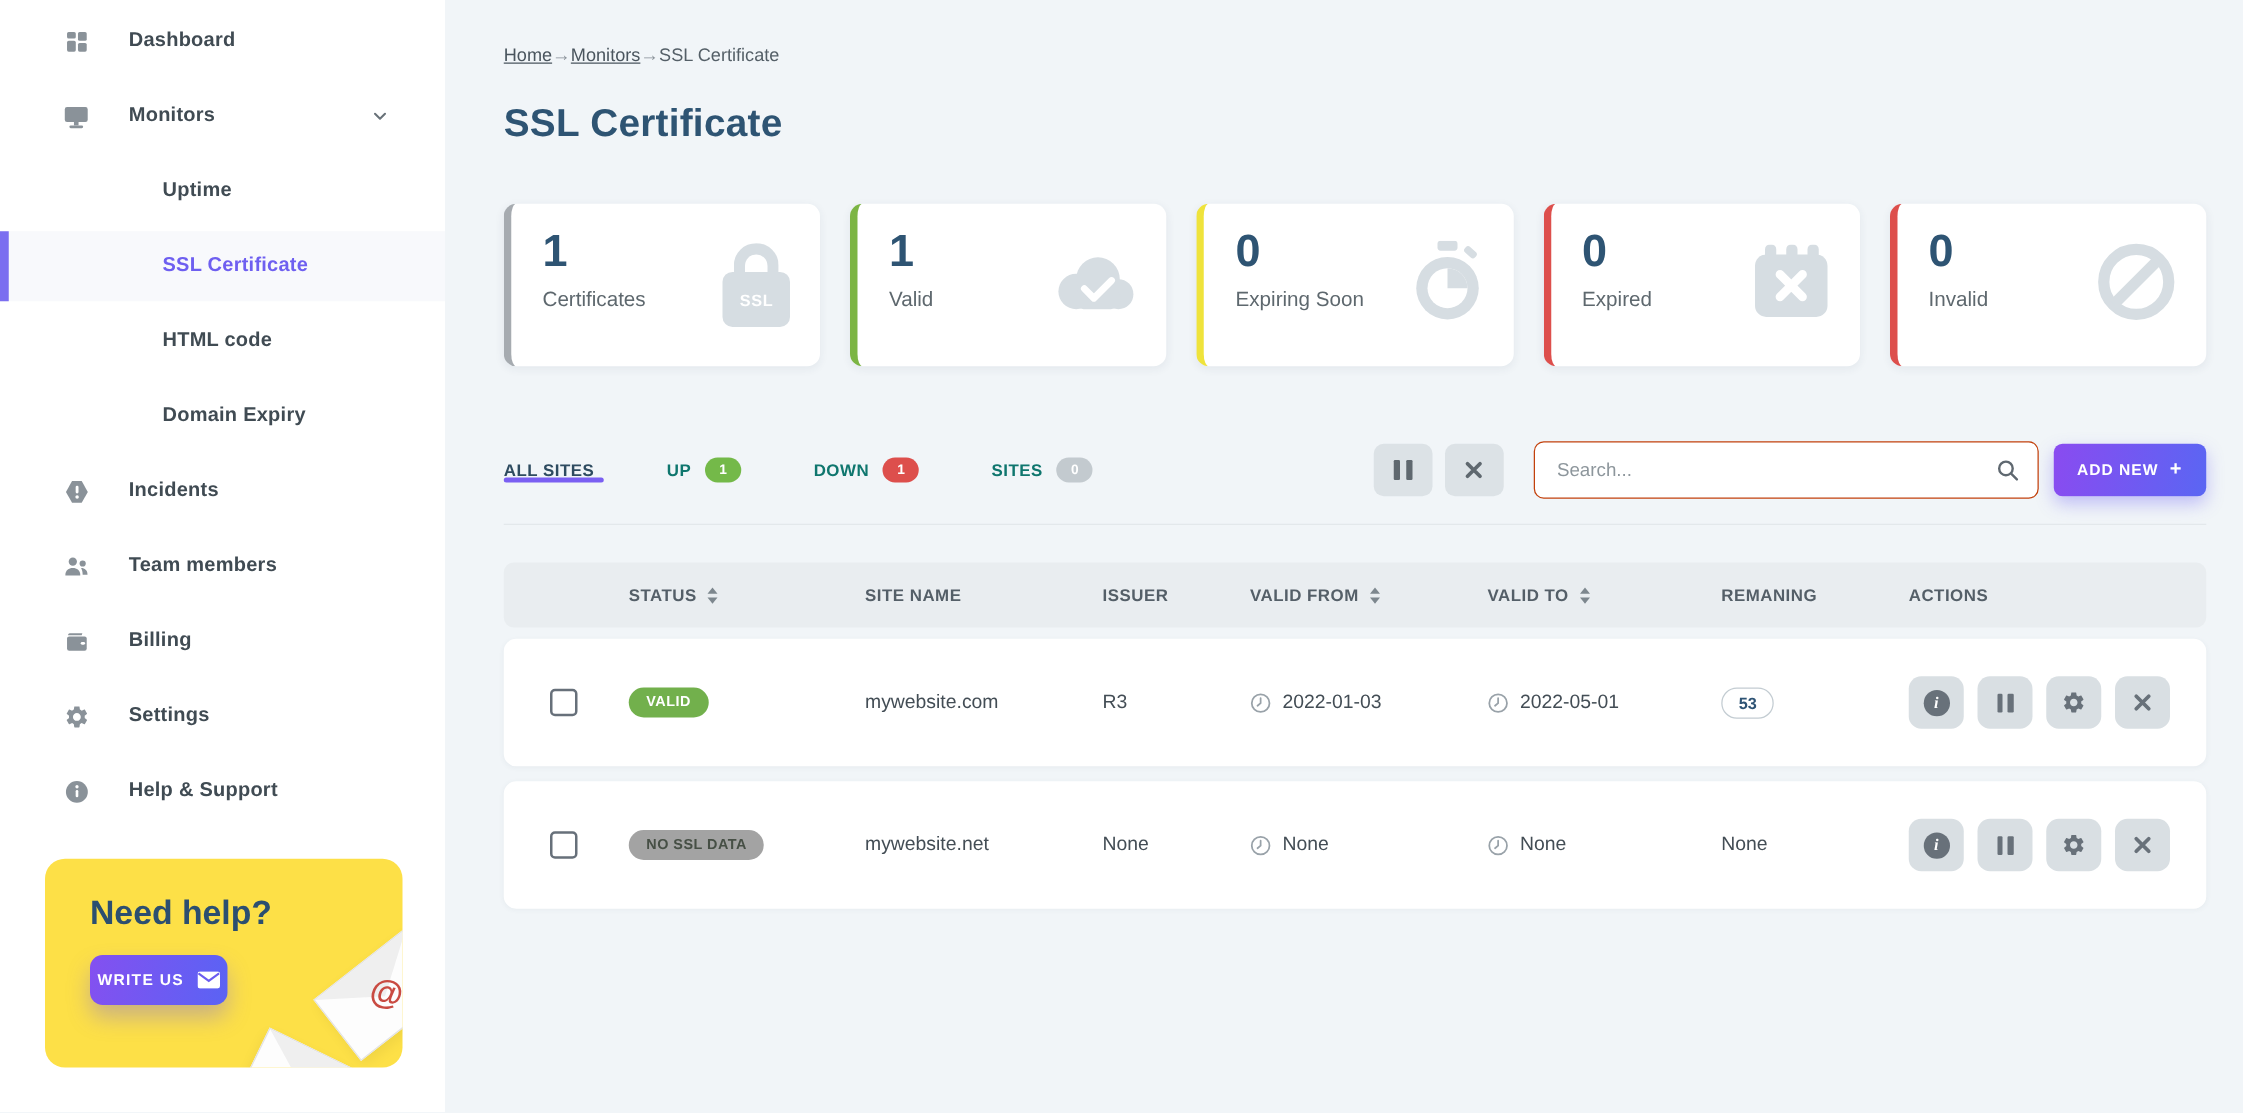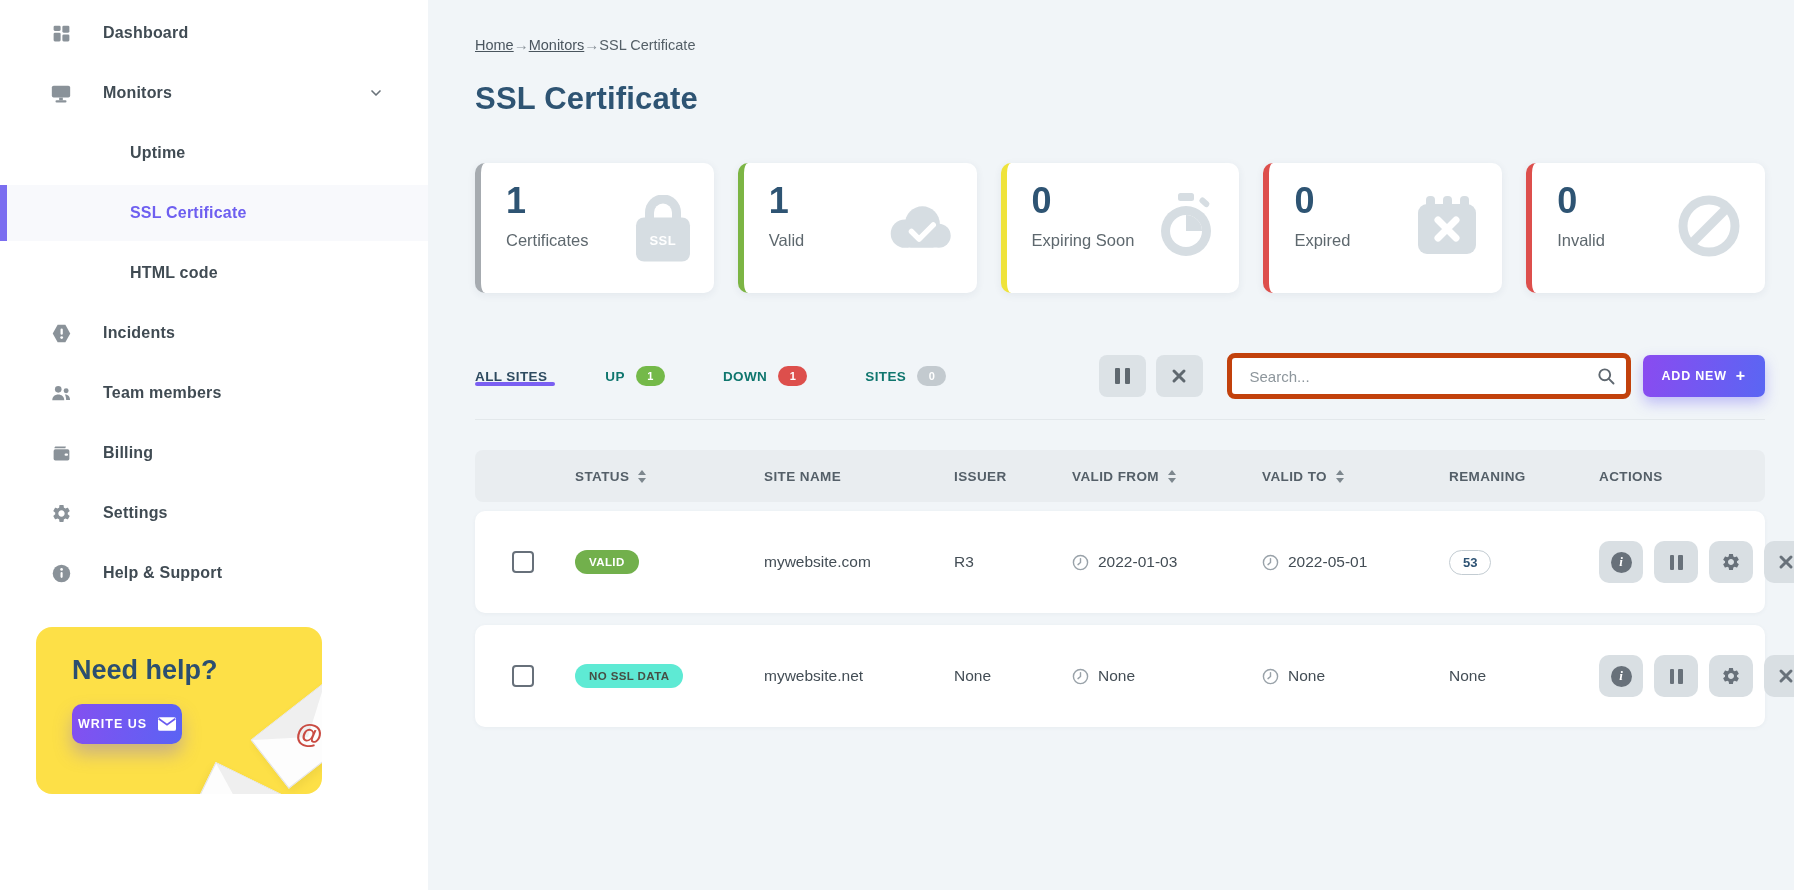--- a/index.html
+++ b/index.html
@@ -1,20 +1,20 @@
 <!DOCTYPE html>
 <html><head>
 <meta charset="utf-8">
 <style>
   * { margin:0; padding:0; box-sizing:border-box; }
   body { font-family:"Liberation Sans","DejaVu Sans",sans-serif; background:#f1f5f8; }
   .app { width:1794px; height:890px; display:flex; overflow:hidden; background:#f1f5f8; }
 
   
-  .sidebar { width:428px; background:#fff; flex-shrink:0; display:flex; flex-direction:column; }
+  .sidebar { width:356px; background:#fff; flex-shrink:0; display:flex; flex-direction:column; }
   .nav { padding-top:5px; }
   .nav-item { height:56px; margin-bottom:4px; display:flex; align-items:center;
               padding:0 44px 0 50px; cursor:pointer; position:relative; }
   .nav-icon { width:22px; height:22px; margin-right:31px; display:flex; align-items:center; justify-content:center; }
   .nav-label { font-size:16px; font-weight:600; color:#404b53; letter-spacing:.2px; }
   .nav-chevron { margin-left:auto; display:flex; }
   .nav-sub { height:56px; margin-bottom:4px; display:flex; align-items:center;
              padding-left:130px; cursor:pointer; position:relative; }
   .nav-sub .nav-label { font-size:16px; }
   .nav-sub.active { background:#f8f9fc; }
@@ -78,21 +78,21 @@
                  display:flex; align-items:center; justify-content:center;
                  color:#fff; font-size:11px; font-weight:700; }
   .cb-green { background:#74b949; } .cb-red { background:#dd4f4c; } .cb-gray { background:#c3cacf; }
 
   .controls { margin-left:auto; display:flex; align-items:center; }
   .tool-btn { width:47px; height:42px; border:none; border-radius:8px; background:#dce2e6;
               display:flex; align-items:center; justify-content:center; cursor:pointer; margin-left:10px; }
   .pause-bars { display:flex; gap:5px; }
   .pause-bars i { display:block; width:5px; height:16px; background:#5f686f; border-radius:1px; }
   .search-wrap { position:relative; margin-left:24px; }
-  .search-input { width:404px; height:46px; border:5px solid #c2410c; border-radius:8px;
+  .search-input { width:404px; height:46px; border:1px solid #c2410c; border-radius:8px;
                   background:#fff; padding:0 48px 0 18px; font-size:15px; color:#3c464e;
                   font-family:inherit; outline:none; }
   .search-input::placeholder { color:#8d969c; }
   .search-icon { position:absolute; right:15px; top:50%; transform:translateY(-50%); display:flex; }
   .add-btn { margin-left:12px; height:42px; padding:0 19px; border:none; border-radius:7px;
              background:linear-gradient(100deg,#8a4bf0,#5a66f3); color:#fff; cursor:pointer;
              display:flex; align-items:center; gap:9px; font-family:inherit;
              font-size:12.5px; font-weight:700; letter-spacing:.8px;
              box-shadow:0 6px 14px rgba(96,86,244,.35); }
   .add-plus { font-size:16px; font-weight:700; }
@@ -109,21 +109,21 @@
   .sort::after  { content:""; border-left:4px solid transparent; border-right:4px solid transparent;
                   border-top:5px solid #7d878e; }
   .trow { height:102px; background:#fff; border-radius:10px; margin-top:12px;
           box-shadow:0 1px 4px rgba(50,70,90,.05); }
   .row1 { margin-top:9px; }
   .checkbox { width:22px; height:22px; margin-left:37px; border:2px solid #67707a;
               border-radius:4px; background:#fff; cursor:pointer; }
   .status-pill { display:inline-block; padding:6px 14px; border-radius:13px;
                  font-size:11.5px; font-weight:700; letter-spacing:.4px; justify-self:start; }
   .sp-green  { background:#72b04c; color:#fff; }
-  .sp-yellow { background:#5eead4; color:#464f45; }
+  .sp-yellow { background:#a3a3a3; color:#464f45; }
   .cell-text { font-size:15.5px; color:#434d55; }
   .date-cell { display:flex; align-items:center; gap:9px; font-size:15.5px; color:#434d55; }
   .rem-badge { display:inline-block; padding:4px 13px; border:1.5px solid #c3ccd2; border-radius:14px;
                font-size:13px; font-weight:700; color:#2e5374; justify-self:start; }
   .actions { display:flex; gap:11px; }
   .act-btn { width:44px; height:42px; border:none; border-radius:10px; background:#d9dfe3;
              display:flex; align-items:center; justify-content:center; cursor:pointer; }
   .info-dot { width:21px; height:21px; border-radius:50%; background:#68717a; color:#fff;
               display:flex; align-items:center; justify-content:center;
               font-family:"Liberation Serif",serif; font-style:italic; font-weight:700; font-size:13px; }
@@ -168,20 +168,23 @@
 
       <div class="nav-sub">
         <span class="nav-label">Uptime</span>
       </div>
       <div class="nav-sub active">
         <span class="active-bar"></span>
         <span class="nav-label">SSL Certificate</span>
       </div>
       <div class="nav-sub">
         <span class="nav-label">HTML code</span>
+      </div>
+      <div class="nav-sub">
+        <span class="nav-label">Domain Expiry</span>
       </div>
 
       <div class="nav-item">
         <span class="nav-icon">
           <svg width="21" height="21" viewBox="0 0 24 24" fill="#8a9299">
               <path d="M7.6 2h8.8L22 12l-5.6 10H7.6L2 12z"></path>
               <rect x="10.9" y="6.3" width="2.6" height="7.2" rx="1.3" fill="#fff"></rect>
               <circle cx="12.2" cy="16.6" r="1.6" fill="#fff"></circle>
             </svg>
         </span>

